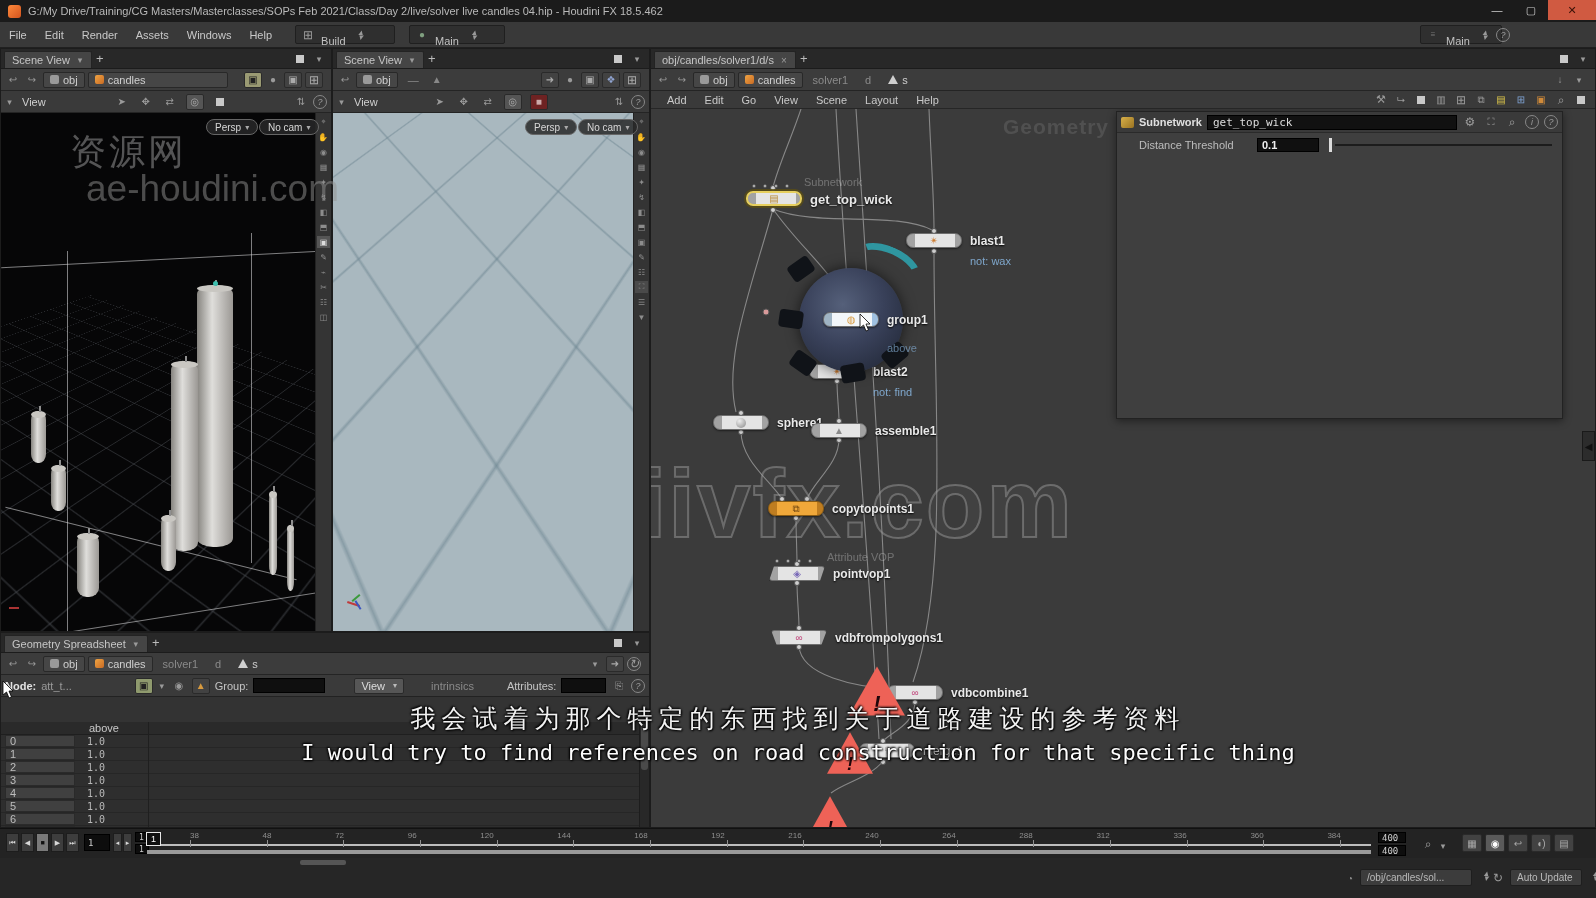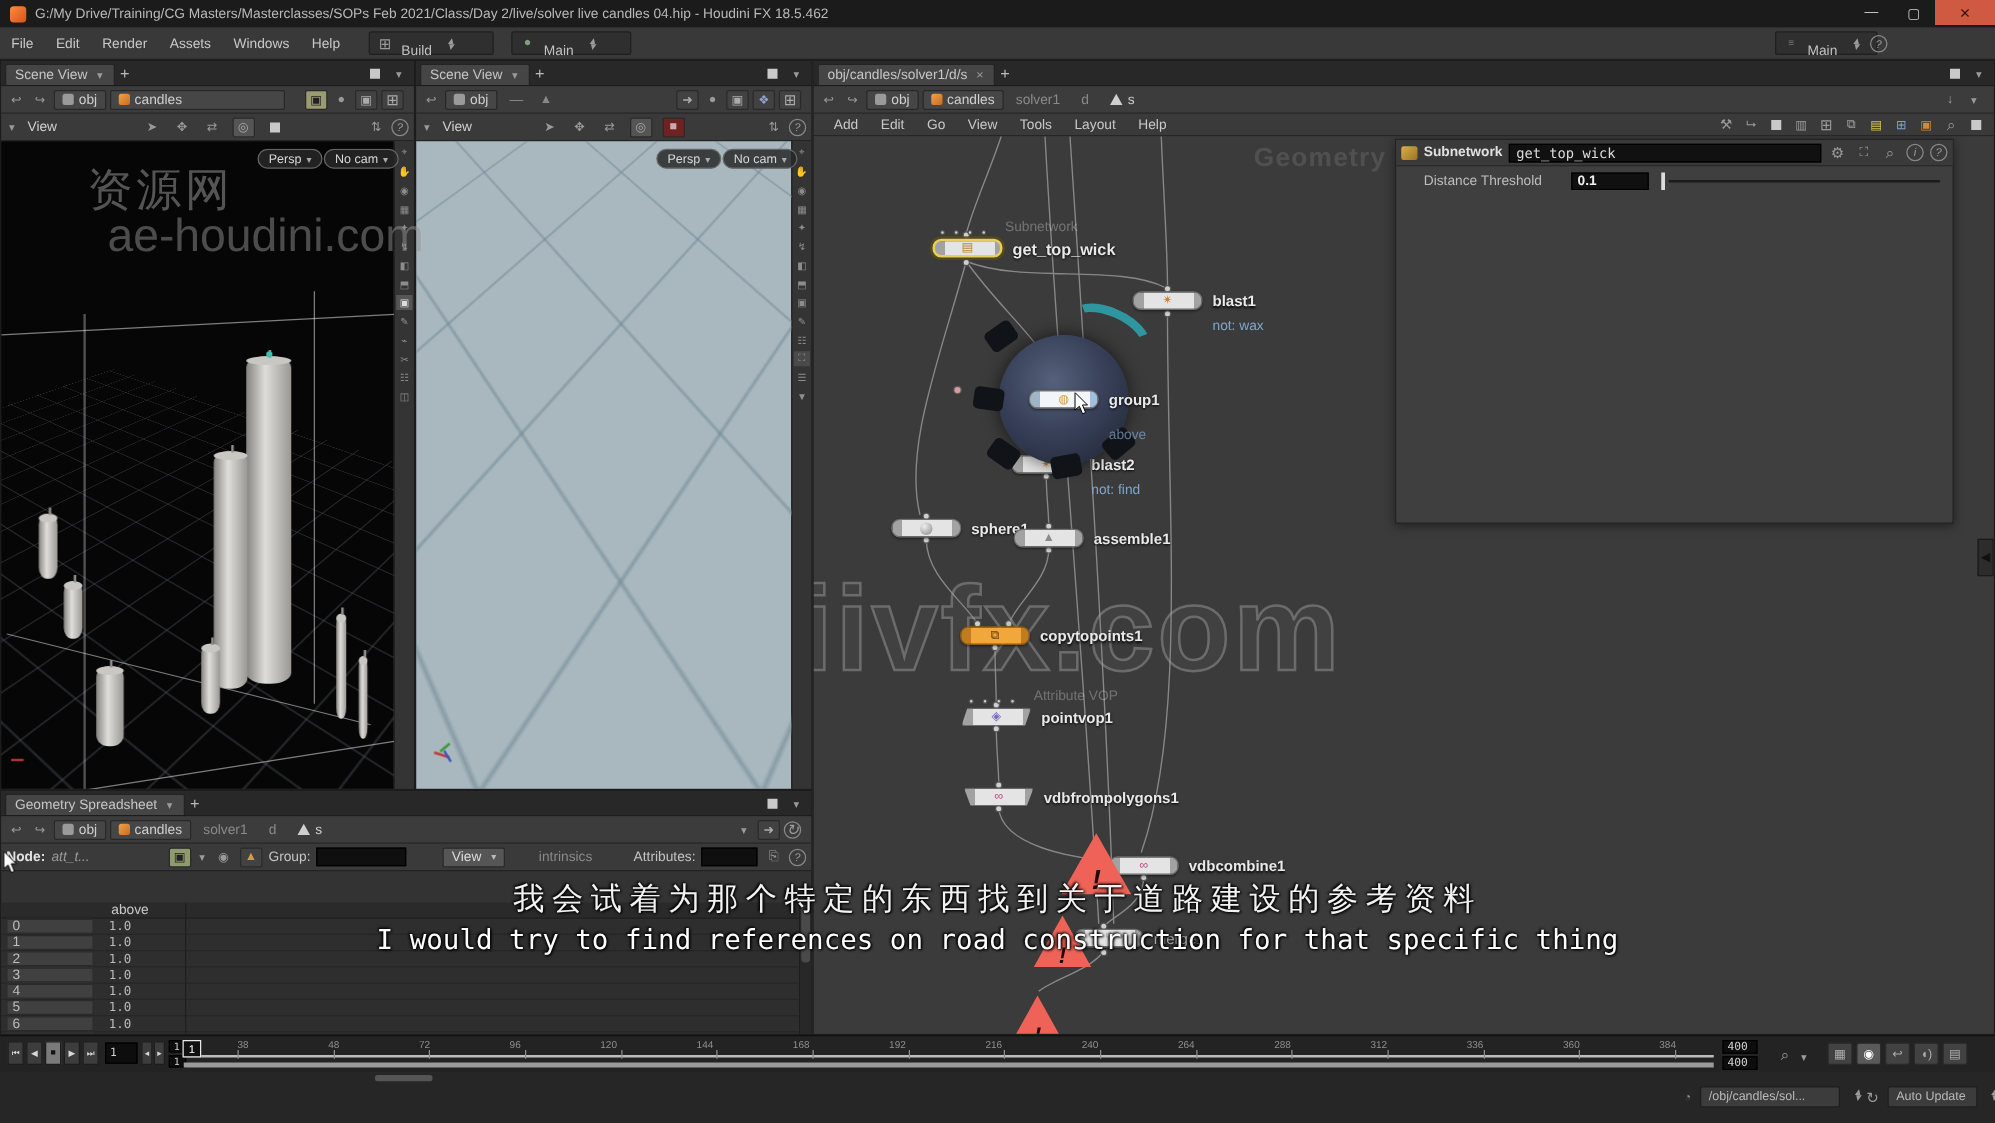--- a/index.html
+++ b/index.html
@@ -412,21 +412,21 @@
       <div class="tabbar-right">
         <span class="icon g-pin"></span>
         <span class="icon g-dn"></span>
       </div>
     </div>
     <div class="netmenu">
       <span class="menu-item">Add</span>
       <span class="menu-item">Edit</span>
       <span class="menu-item">Go</span>
       <span class="menu-item">View</span>
-      <span class="menu-item">Tools</span>
+      <span class="menu-item">Scene</span>
       <span class="menu-item">Layout</span>
       <span class="menu-item">Help</span>
       <div class="netmenu-right">
         <span class="icon g-wrench"></span>
         <span class="icon g-tree"></span>
         <span class="icon g-sq"></span>
         <span class="icon">▥</span>
         <span class="icon g-grid"></span>
         <span class="icon">⧉</span>
         <span class="icon g-note"></span>
@@ -666,21 +666,21 @@
       <div class="tabbar-right">
         <span class="icon g-dn"></span>
         <span class="ibox">➜</span>
         <span class="circle-btn">
             <i class="g-refresh icon" style="width:9px"></i>
           </span>
       </div>
     </div>
     <div class="sheet-head">
       <b style="color:#e2e2e2">Node:</b>
-      <span style="color:#9a9a9a;font-style:italic">att_t...</span>
+      <span style="color:#9a9a9a;">att_t...</span>
       <span class="ibox" style="background:#8f9a6e;color:#222;margin-left:58px">▣</span>
       <span class="icon g-dn" style="width:8px"></span>
       <span class="icon">◉</span>
       <span class="ibox" style="color:#d79a3f">▲</span>
       <span>Group:</span>
       <span class="blk" style="width:150px"></span>
       <span class="ddbox" style="margin-left:24px;width:74px">
           <span>View</span>
         </span>
       <span style="color:#8a8a8a;margin-left:22px">intrinsics</span>

